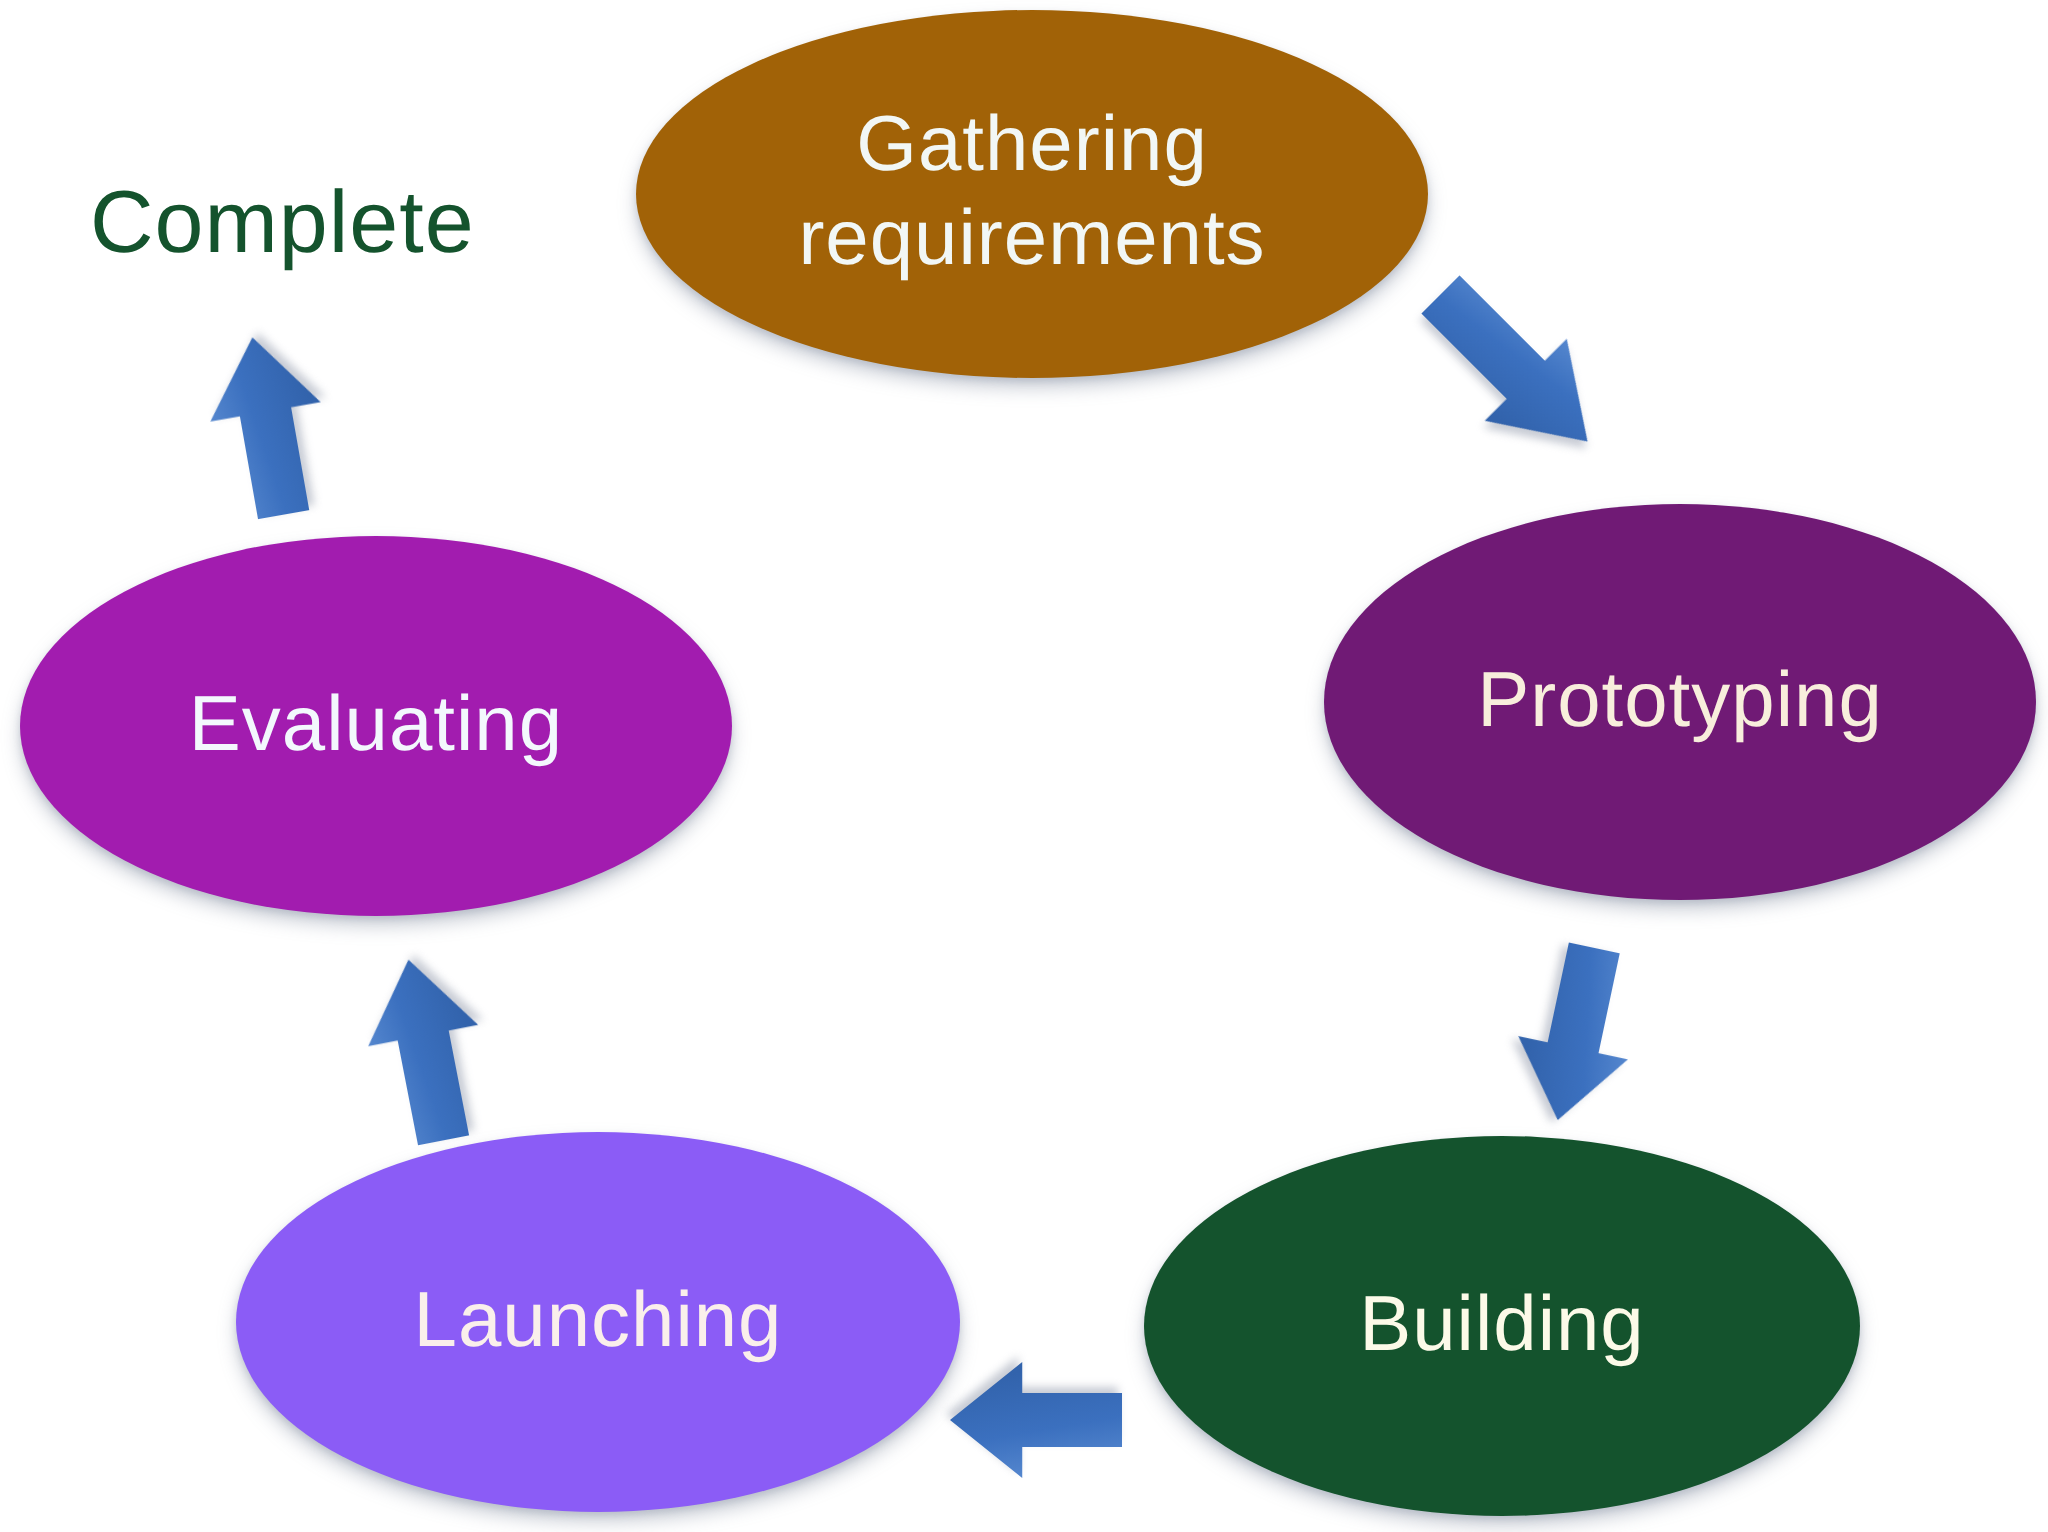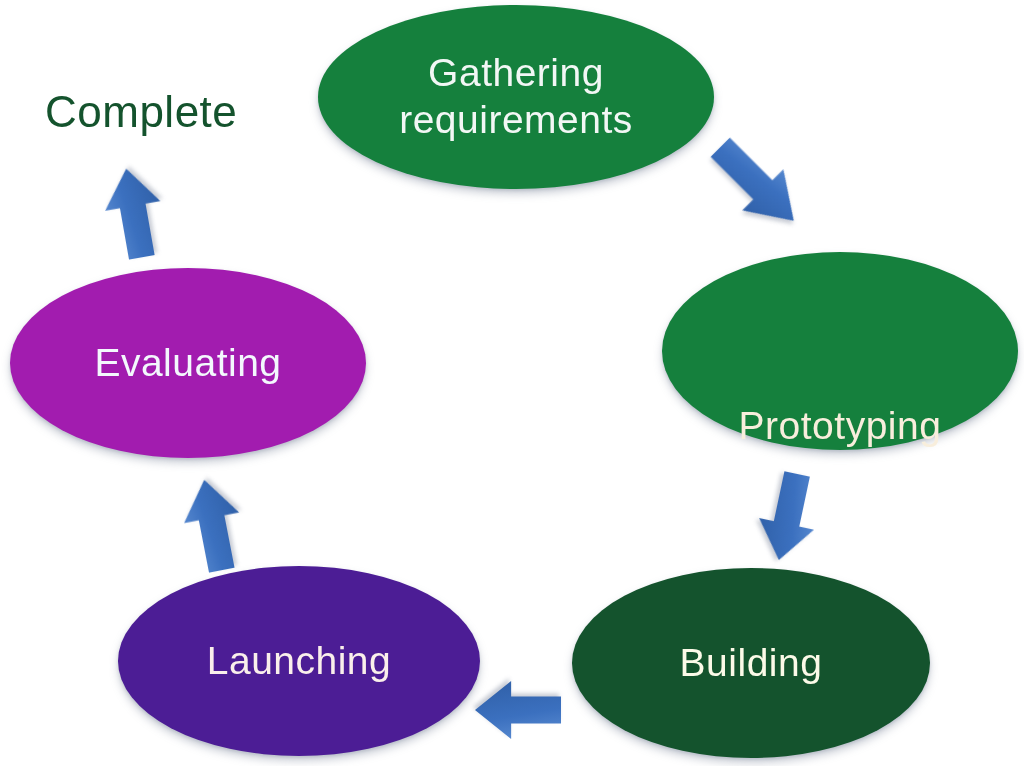--- a/index.html
+++ b/index.html
@@ -66,33 +66,33 @@
     <defs>
       <linearGradient id="arrow-grad" x1="0" y1="0" x2="0.25" y2="1">
         <stop offset="0" stop-color="#5E8FD4"></stop>
         <stop offset="0.5" stop-color="#3B70BF"></stop>
         <stop offset="1" stop-color="#3263AC"></stop>
       </linearGradient>
       <polygon id="arrow-shape" points="0,15 58,15 58,0 100,28 58,56 58,41 0,41" fill="url(#arrow-grad)"></polygon>
     </defs>
   </svg>
 
-  <div class="node" id="node-gathering" style="background-color: #15803d; color: rgb(242, 247, 245);">
+  <div class="node" id="node-gathering" style="background-color: #a16207; color: rgb(242, 247, 245);">
     <div class="node-label">Gathering requirements</div>
   </div>
 
-  <div class="node" id="node-prototyping" style="background-color: #15803d; color: rgb(248, 238, 220); align-items: flex-end;">
+  <div class="node" id="node-prototyping" style="background-color: #701a75; color: rgb(248, 238, 220);">
     <div class="node-label">Prototyping</div>
   </div>
 
   <div class="node" id="node-building" style="background-color: #14532d; color: rgb(252, 250, 232);">
     <div class="node-label">Building</div>
   </div>
 
-  <div class="node" id="node-launching" style="background-color: #4c1d95; color: rgb(250, 239, 235);">
+  <div class="node" id="node-launching" style="background-color: #8b5cf6; color: rgb(250, 239, 235);">
     <div class="node-label">Launching</div>
   </div>
 
   <div class="node" id="node-evaluating" style="background-color: #a21caf; color: rgb(243, 248, 253);">
     <div class="node-label">Evaluating</div>
   </div>
 
   <div id="complete-label">Complete</div>
 
   <svg class="arrow" id="arrow-1" viewBox="0 0 100 56" preserveAspectRatio="none" aria-hidden="true">

